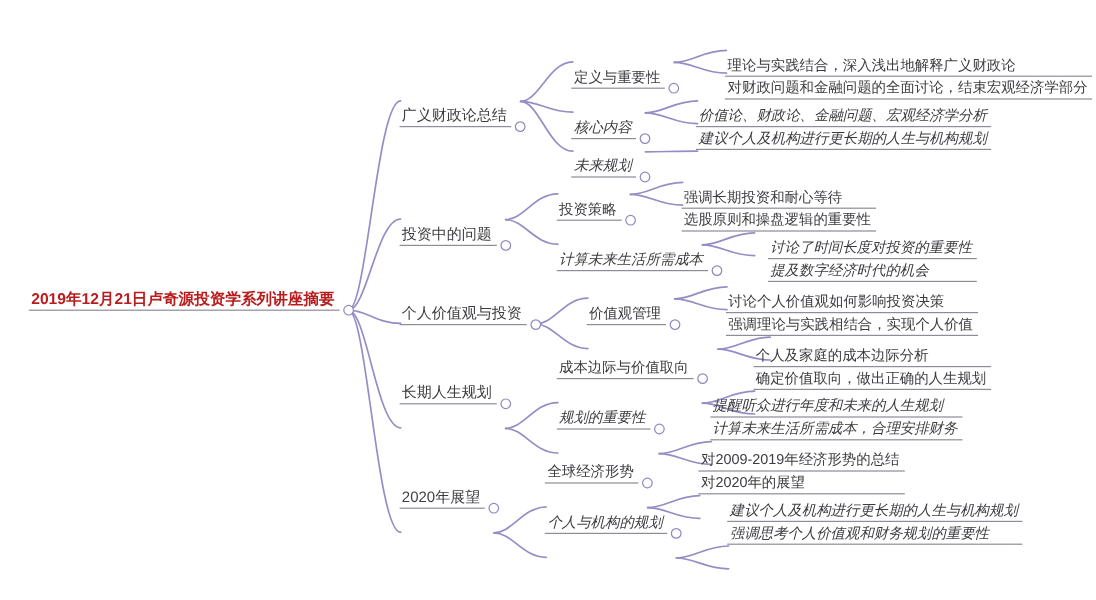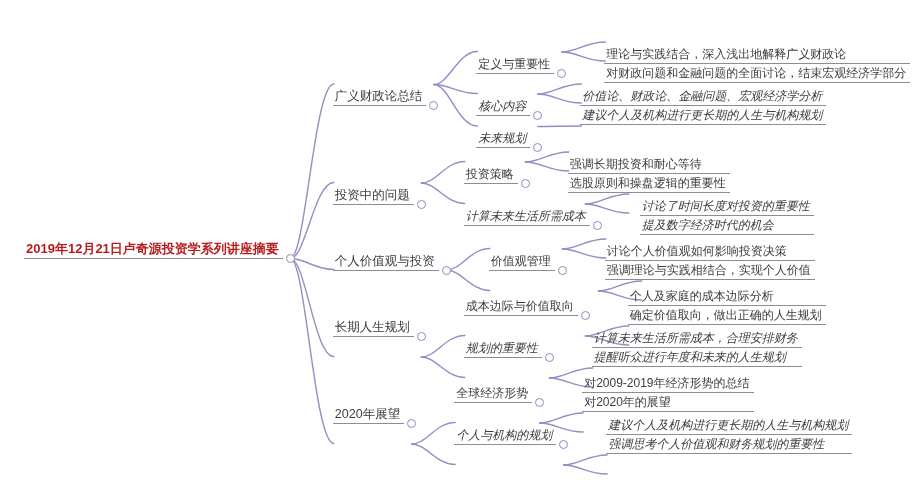--- a/index.html
+++ b/index.html
@@ -175,22 +175,22 @@
                 <div class="node leaf"><span>个人及家庭的成本边际分析</span></div>
                 <div class="node leaf"><span>确定价值取向，做出正确的人生规划</span></div>
               </div>
             </div>
             <div class="pair">
               <div class="node parent">
                 <span>规划的重要性</span>
                 <span class="dot"></span>
               </div>
               <div class="col leaves">
+                <div class="node leaf"><span>提醒听众进行年度和未来的人生规划</span></div>
                 <div class="node leaf"><span>计算未来生活所需成本，合理安排财务</span></div>
-                <div class="node leaf"><span>提醒听众进行年度和未来的人生规划</span></div>
               </div>
             </div>
           </div>
         </div>
 
         <div class="pair">
           <div class="node parent lvl1">
             <span>2020年展望</span>
             <span class="dot"></span>
           </div>

